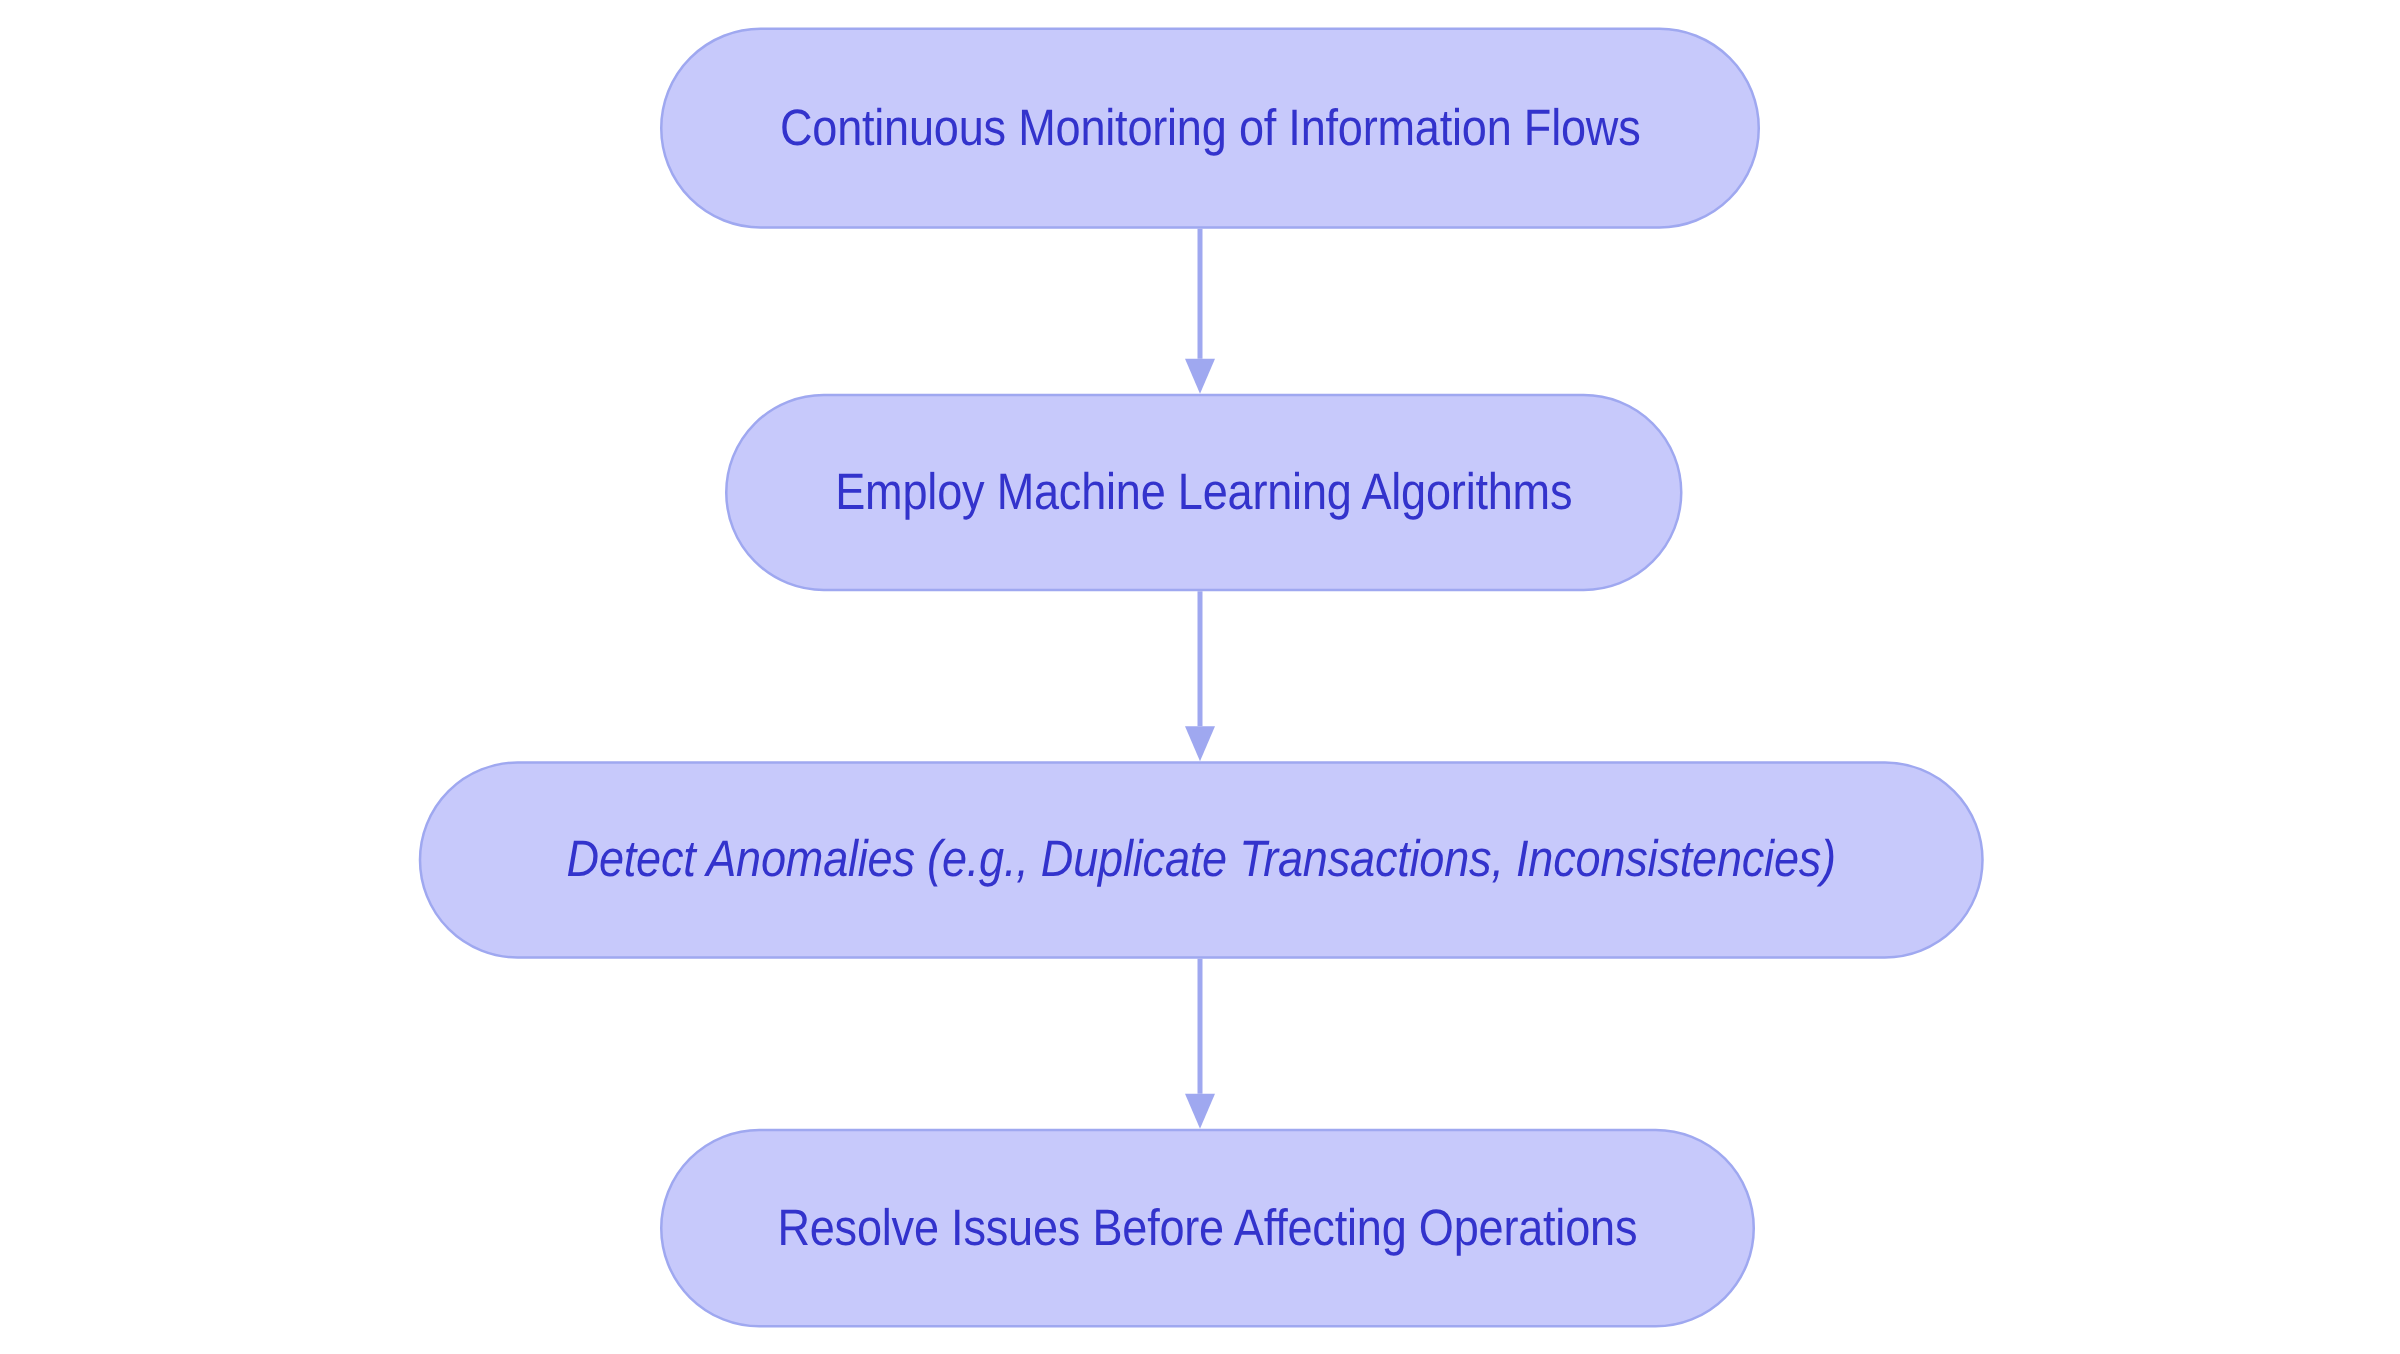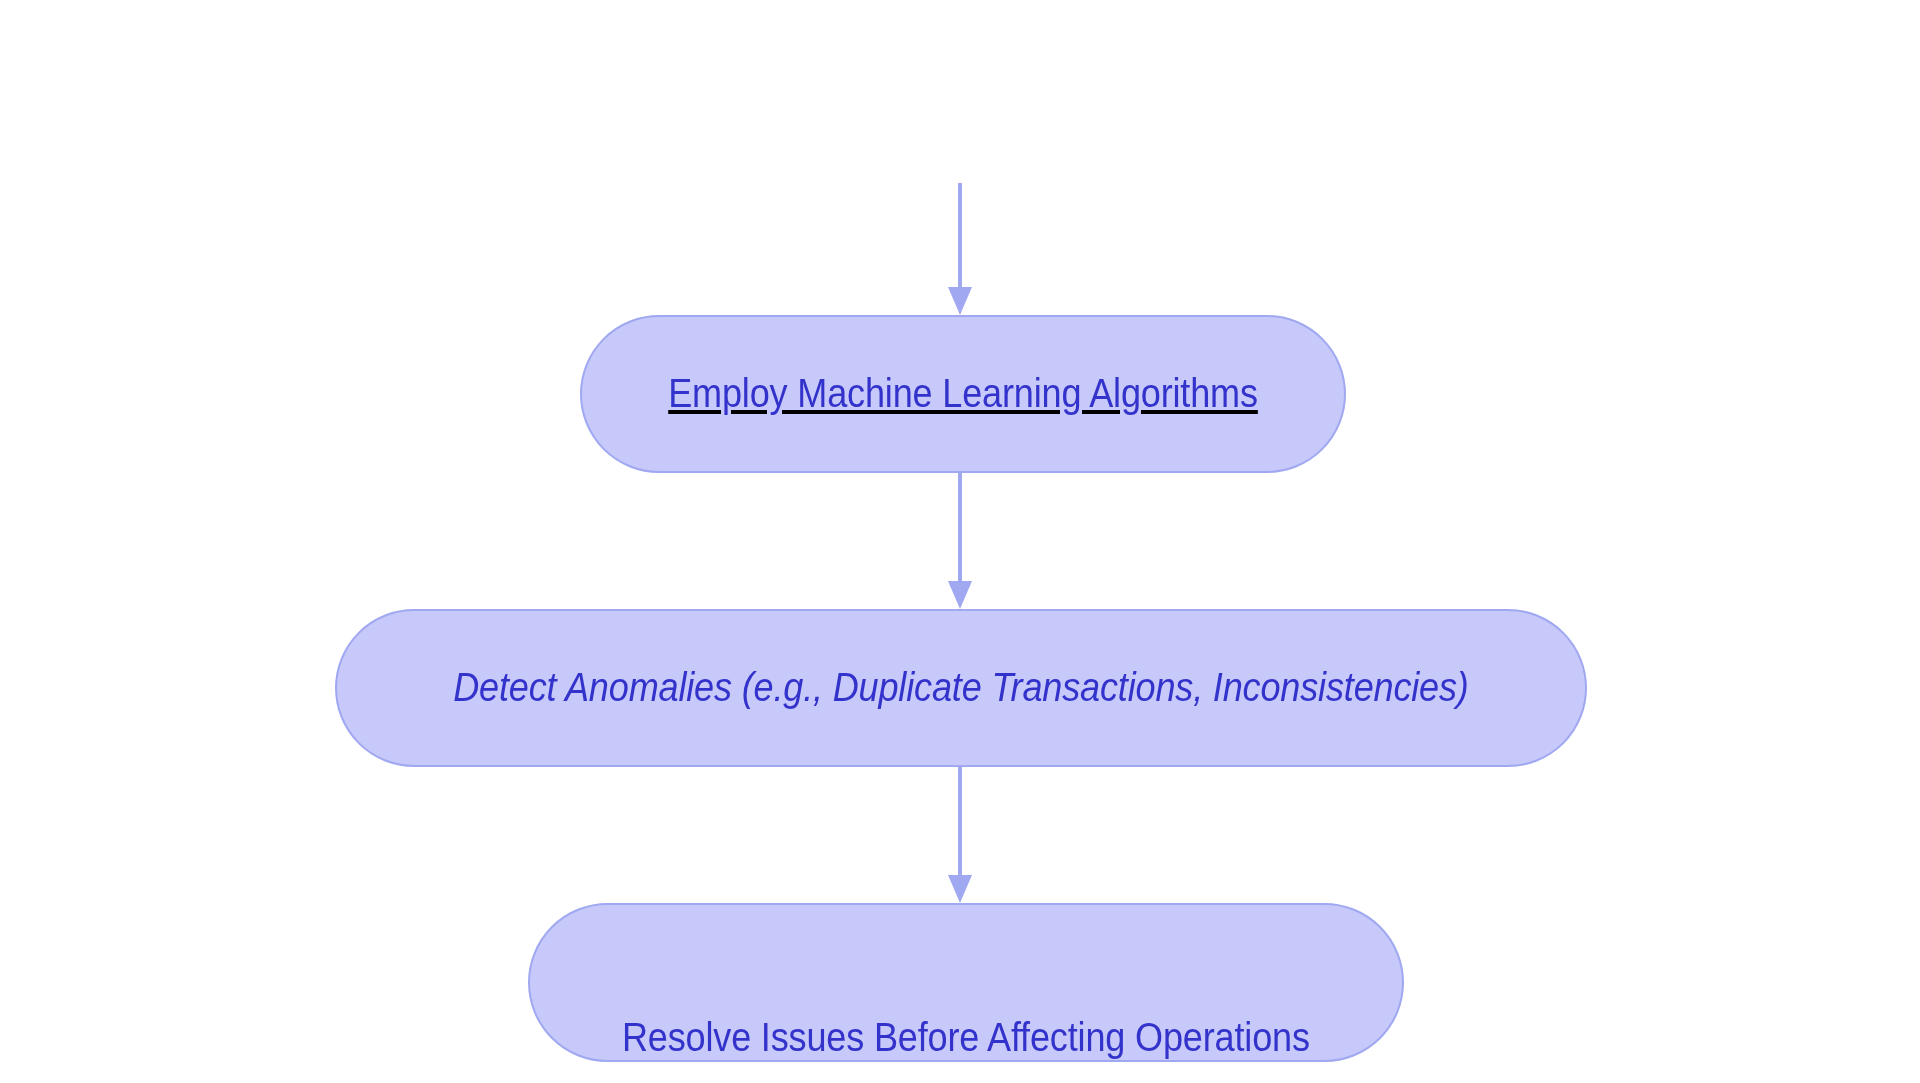--- a/index.html
+++ b/index.html
@@ -41,23 +41,23 @@
     font-weight: 400;
     line-height: 1.1;
     letter-spacing: -0.2px;
     transform: scaleX(0.88);
     transform-origin: center center;
     white-space: nowrap;
   }
 
   
   #node-1 { left: 528px;  top: 22px;   width: 880px;  height: 161px; }
-  #node-2 { left: 580px;  top: 315px;  width: 766px;  height: 158px; text-decoration: underline; }
+  #node-2 { left: 580px;  top: 315px;  width: 766px;  height: 158px; }
   #node-3 { left: 335px;  top: 609px;  width: 1252px; height: 158px; font-style: italic; }
-  #node-4 { left: 528px;  top: 903px;  width: 876px;  height: 159px; align-items: flex-end; }
+  #node-4 { left: 528px;  top: 903px;  width: 876px;  height: 159px; }
 
   
   .connector {
     position: absolute;
     width: 40px;
     left: 940px;
   }
   .connector .shaft {
     position: absolute;
     left: 18px;
@@ -85,20 +85,23 @@
 
   #connector-3 { top: 767px; height: 136px; }
   #connector-3 .shaft { height: 108px; }
   #connector-3 .head  { top: 108px; }
 </style>
 </head>
 <body>
 
 <div id="flowchart">
 
+  <div class="node" id="node-1">
+    <span class="node-label">Continuous Monitoring of Information Flows</span>
+  </div>
 
   <div class="connector" id="connector-1">
     <div class="shaft"></div>
     <div class="head"></div>
   </div>
 
   <div class="node" id="node-2">
     <span class="node-label">Employ Machine Learning Algorithms</span>
   </div>
 

